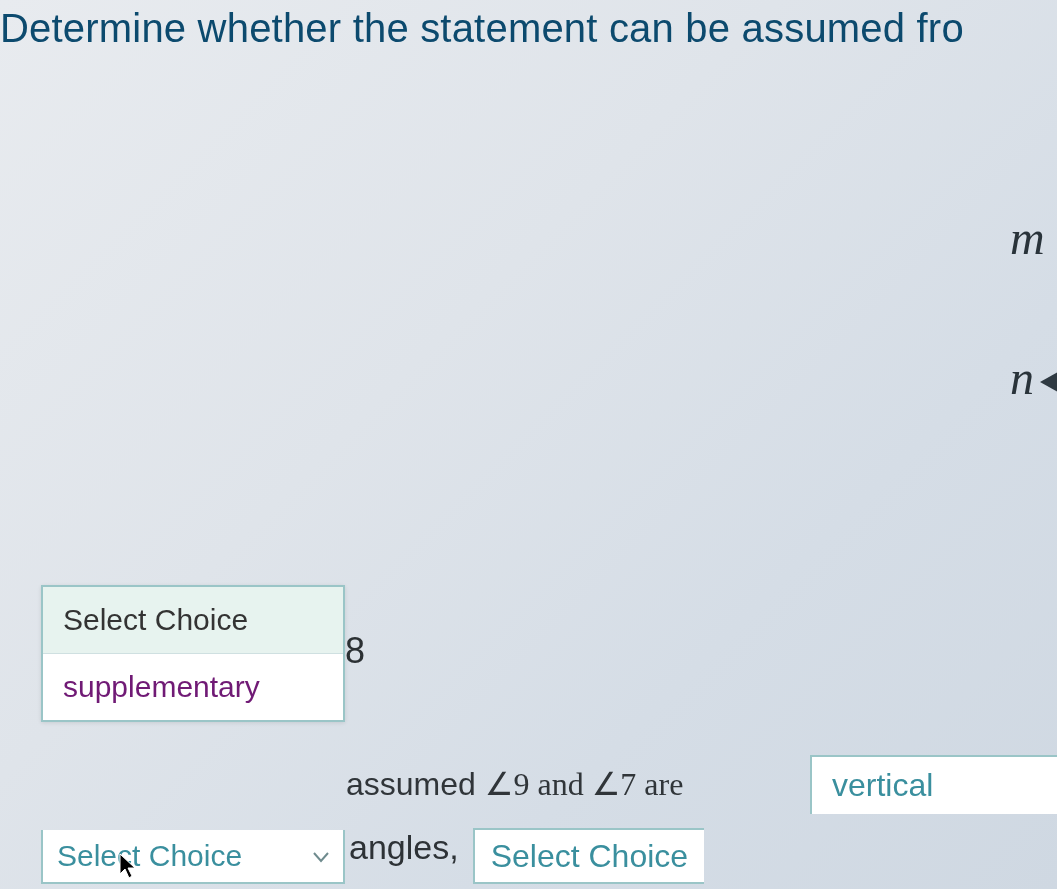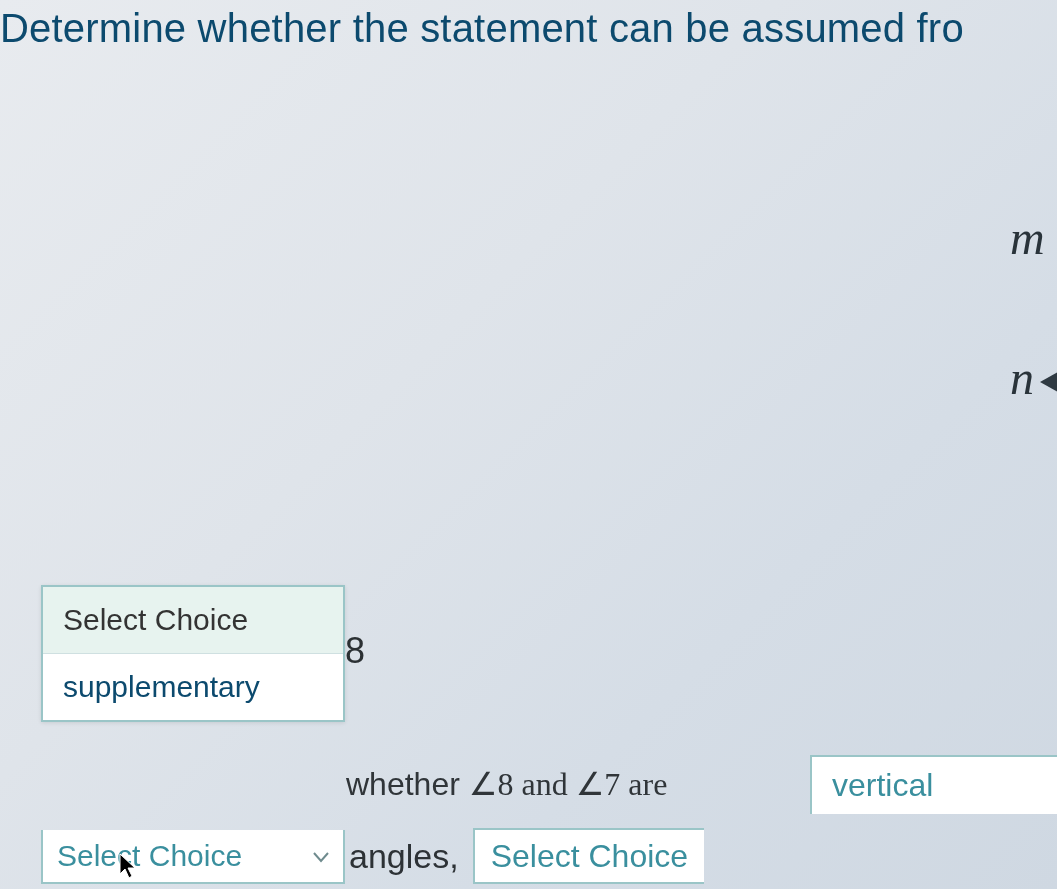--- a/index.html
+++ b/index.html
@@ -48,21 +48,21 @@
     left: 41px;
     width: 300px;
     background: #fff;
     border: 2px solid #9ac5c7;
     box-shadow: 0 1px 4px rgba(0,0,0,0.1);
   }
   .dd-item {
     padding: 16px 20px;
     font-size: 30px;
     border-top: 1px solid #cfe0e1;
-    color: #0c4a6e;
+    color: #701a75;
     cursor: pointer;
   }
   .dd-item:first-child { border-top: none; }
   .dd-item.placeholder {
     background: #e7f3ef;
     color: #333;
     font-weight: 400;
   }
   .dd-item.option { background: #fff; }
 
@@ -125,21 +125,20 @@
     border-right: none;
     width: 217px;
   }
   .angles-row {
     position: absolute;
     top: 828px;
     left: 349px;
     font-size: 34px;
     color: #2d3236;
     display: flex;
-    align-items: center;
     gap: 8px;
     white-space: nowrap;
   }
   .angle-sym {
     font-family: "Times New Roman", serif;
   }
   .select-choice-2 {
     border: 2px solid #9ac5c7;
     background: #fff;
     padding: 8px 16px;
@@ -171,21 +170,21 @@
 <div class="arrow-n"></div>
 
 <div class="dropdown-box">
   <div class="dd-item placeholder">Select Choice</div>
   <div class="dd-item option">supplementary</div>
 </div>
 
 <div class="eight">8</div>
 
 <div class="txt-because">
-  <span>whether </span><span class="angle-sym">∠8 and ∠7 are</span>
+  <span>assumed </span><span class="angle-sym">∠9 and ∠7 are</span>
 </div>
 
 <div class="vertical-box">vertical</div>
 
 <div class="bottom-row">
   <div class="select-box first">
     <span>Select Choice</span>
     <span class="chev">
       <svg width="16" height="12" viewBox="0 0 16 12">
           <path d="M1 2 L8 10 L15 2" fill="none" stroke="#6f8b8e" stroke-width="2"></path>

